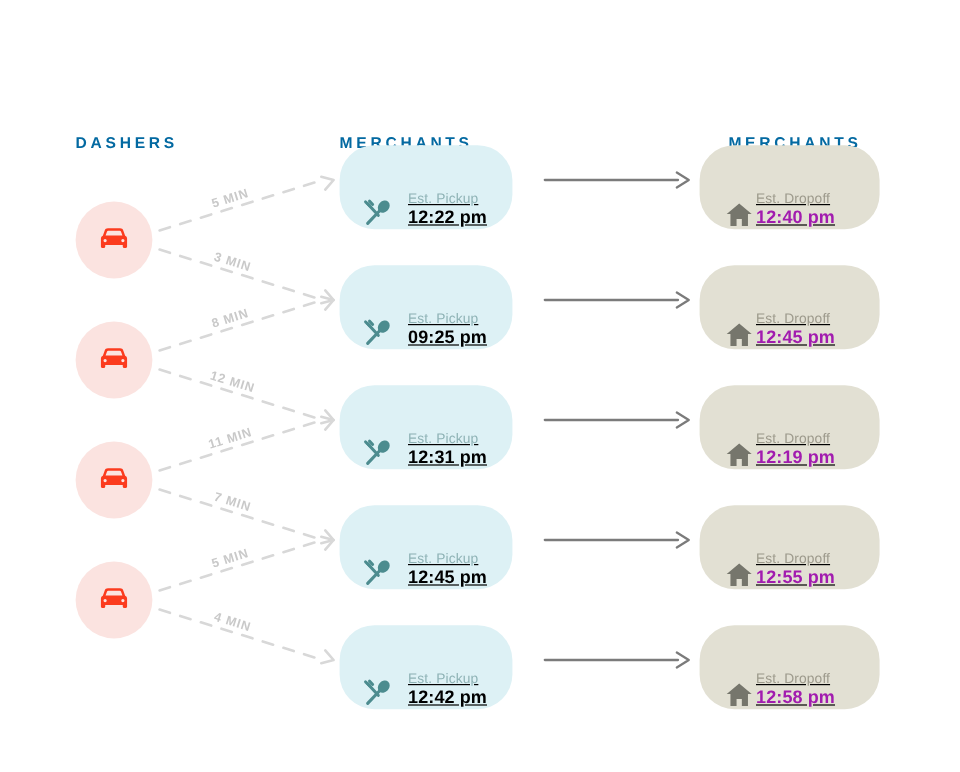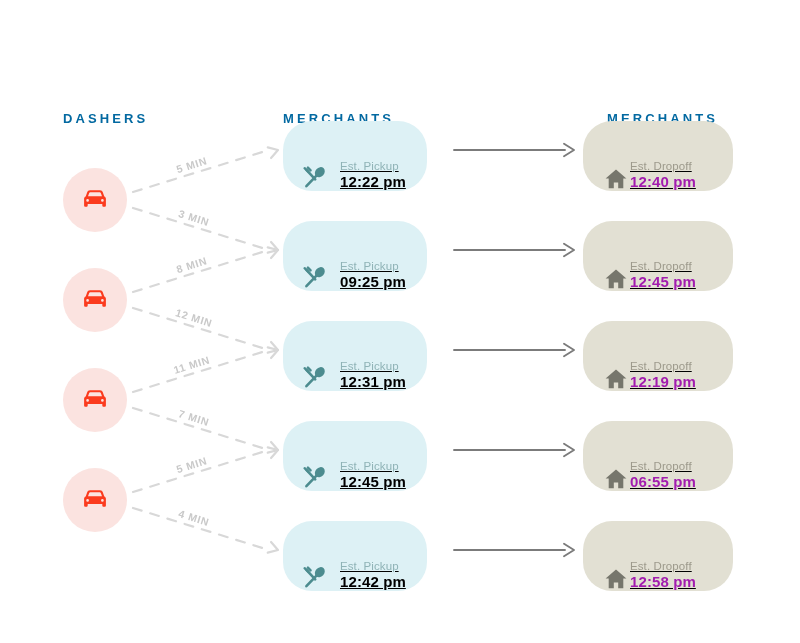--- a/index.html
+++ b/index.html
@@ -387,21 +387,21 @@
         </div>
       </div>
       <div class="card customer-card" style="top: 421px;">
         <div class="card-icon">
           <svg width="24" height="24" viewBox="0 0 24 24">
             <path fill="#76766c" d="M12 2.6 1.6 11.4h3.1v9.9h5.1v-5.8h4.4v5.8h5.1v-9.9h3.1z"></path>
           </svg>
         </div>
         <div class="card-text">
           <div class="card-label">Est. Dropoff</div>
-          <div class="card-time">06:55 pm</div>
+          <div class="card-time">12:55 pm</div>
         </div>
       </div>
       <div class="card customer-card" style="top: 521px;">
         <div class="card-icon">
           <svg width="24" height="24" viewBox="0 0 24 24">
             <path fill="#76766c" d="M12 2.6 1.6 11.4h3.1v9.9h5.1v-5.8h4.4v5.8h5.1v-9.9h3.1z"></path>
           </svg>
         </div>
         <div class="card-text">
           <div class="card-label">Est. Dropoff</div>

